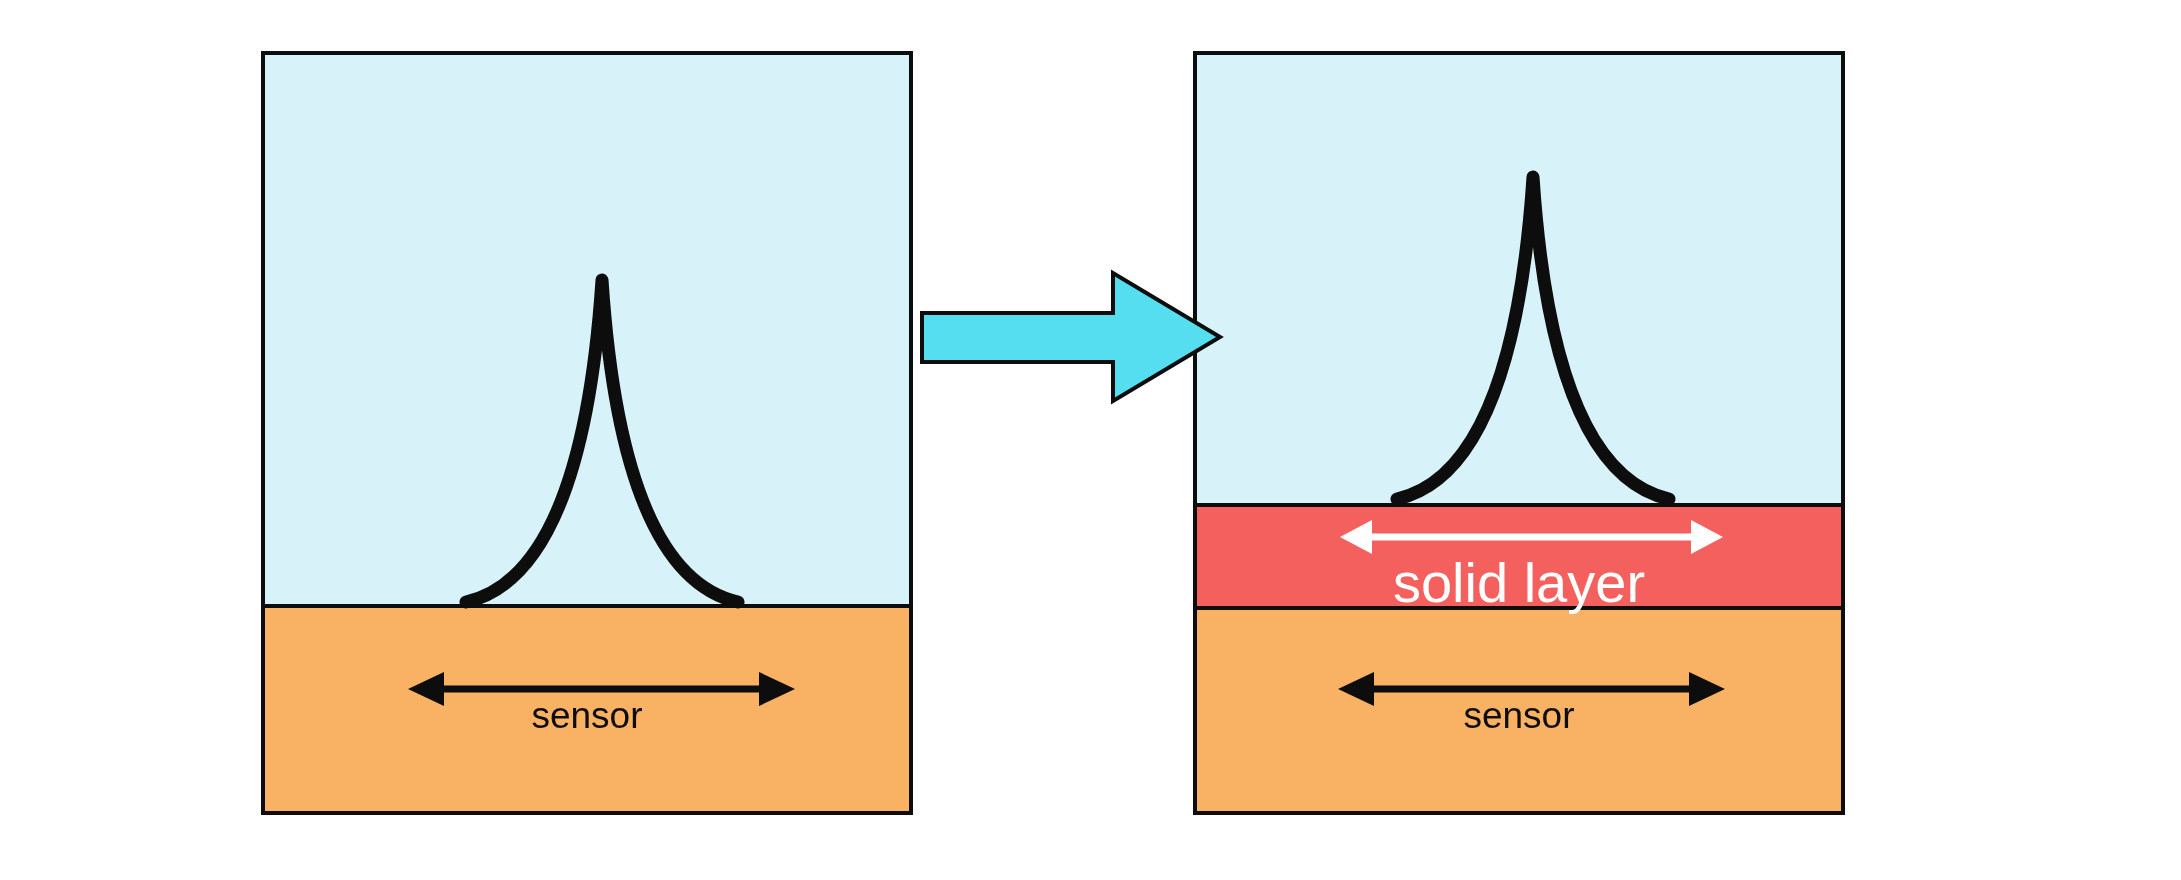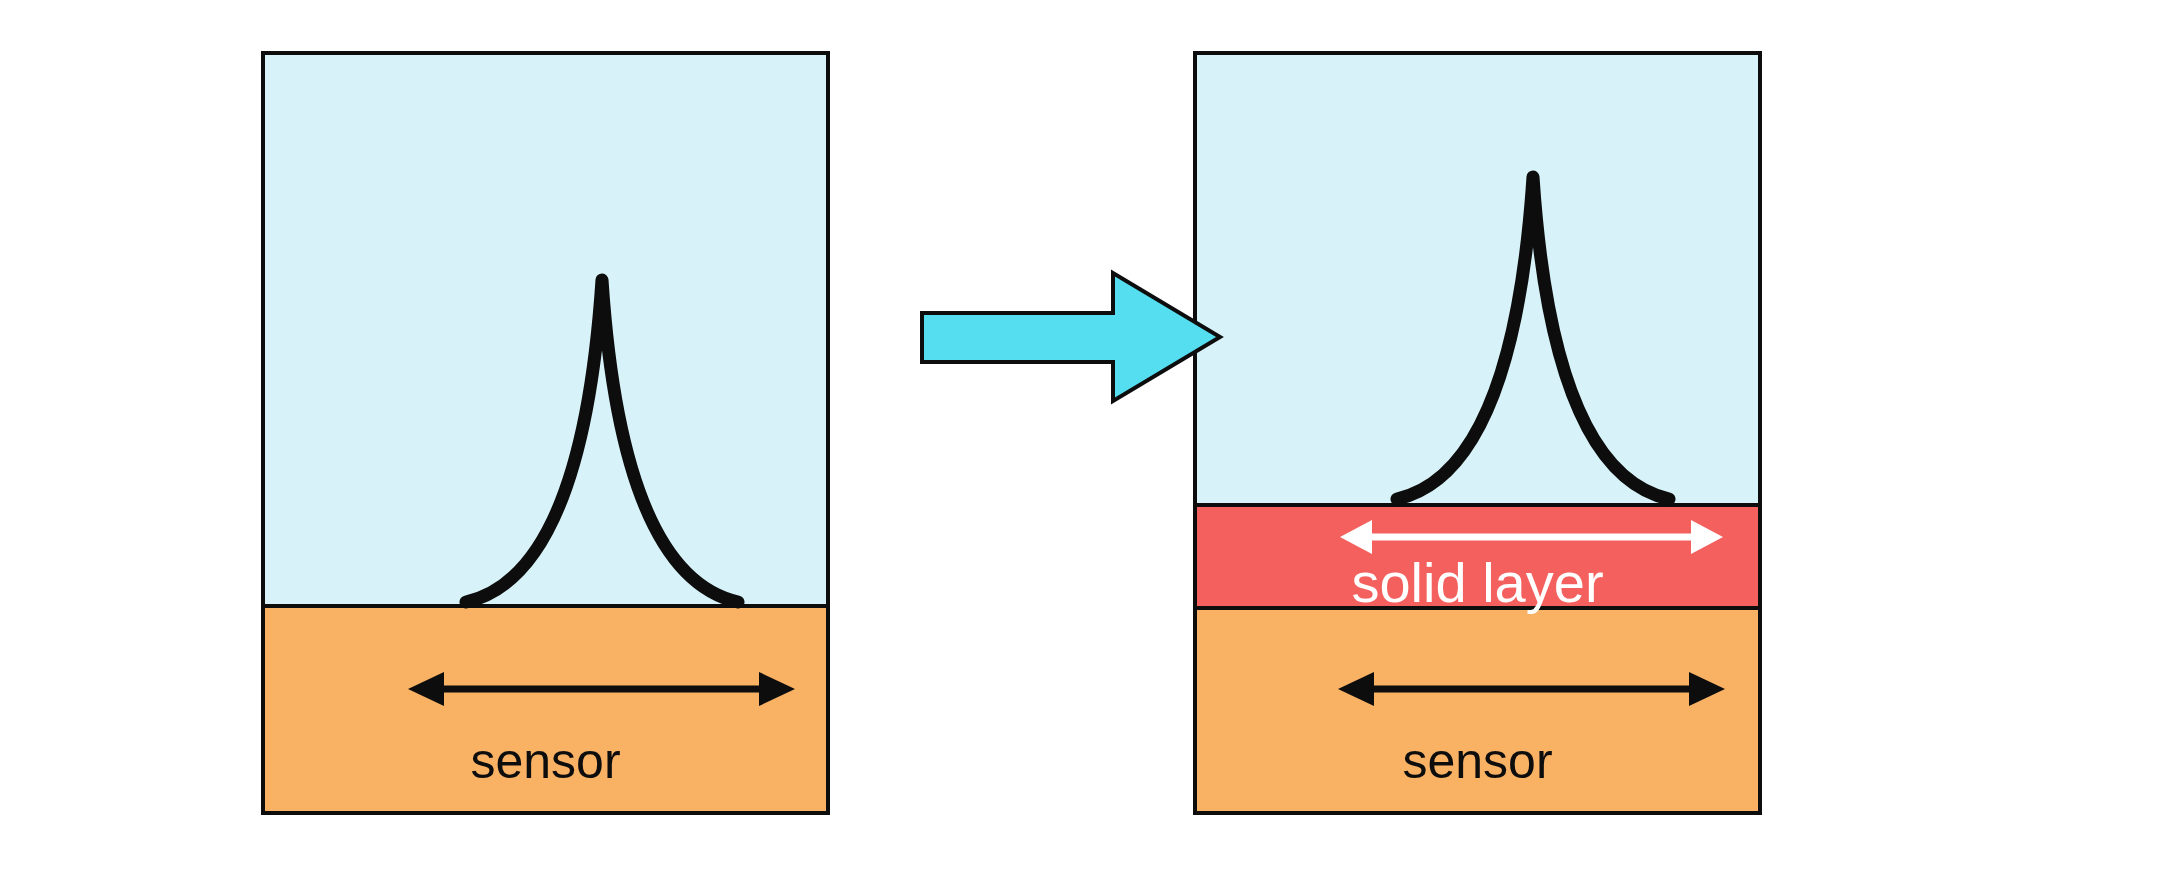--- a/index.html
+++ b/index.html
@@ -11,21 +11,21 @@
   .canvas {
     position: relative;
     width: 2181px;
     height: 880px;
     background: var(--background, #ffffff);
     overflow: hidden;
   }
   .panel {
     position: absolute;
     top: 51px;
-    width: 569px;
+    width: 652px;
     height: 764px;
     box-sizing: border-box;
     border: 4px solid var(--outline-black, #0d0d0d);
     background: var(--liquid, #d7f3f9);
   }
   .panel-left  { left: 261px; }
   .panel-right { left: 1193px; }
 
   .layer {
     position: absolute;
@@ -49,22 +49,22 @@
   .label {
     position: absolute;
     left: 0;
     right: 0;
     text-align: center;
     line-height: 1;
     white-space: nowrap;
     pointer-events: none;
   }
   .sensor-label {
-    top: 681px;
-    font-size: 50px;
+    top: 642px;
+    font-size: 37px;
     color: var(--sensor-text, #0d0d0d);
   }
   .solid-layer-label {
     top: 500px;
     font-size: 56px;
     color: var(--solid-layer-text, #ffffff);
   }
 
   svg.overlay {
     position: absolute;

